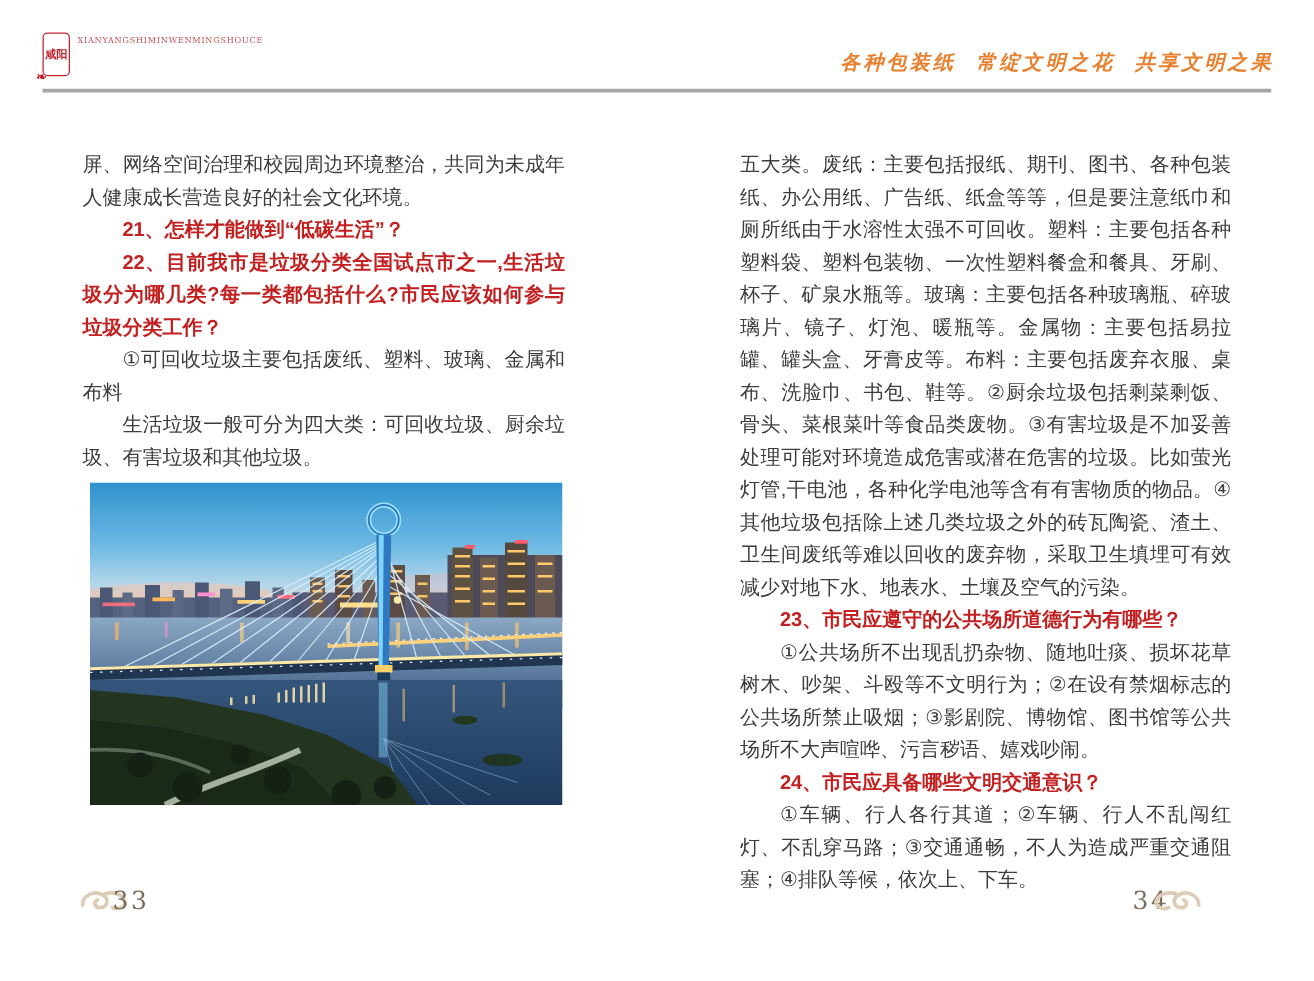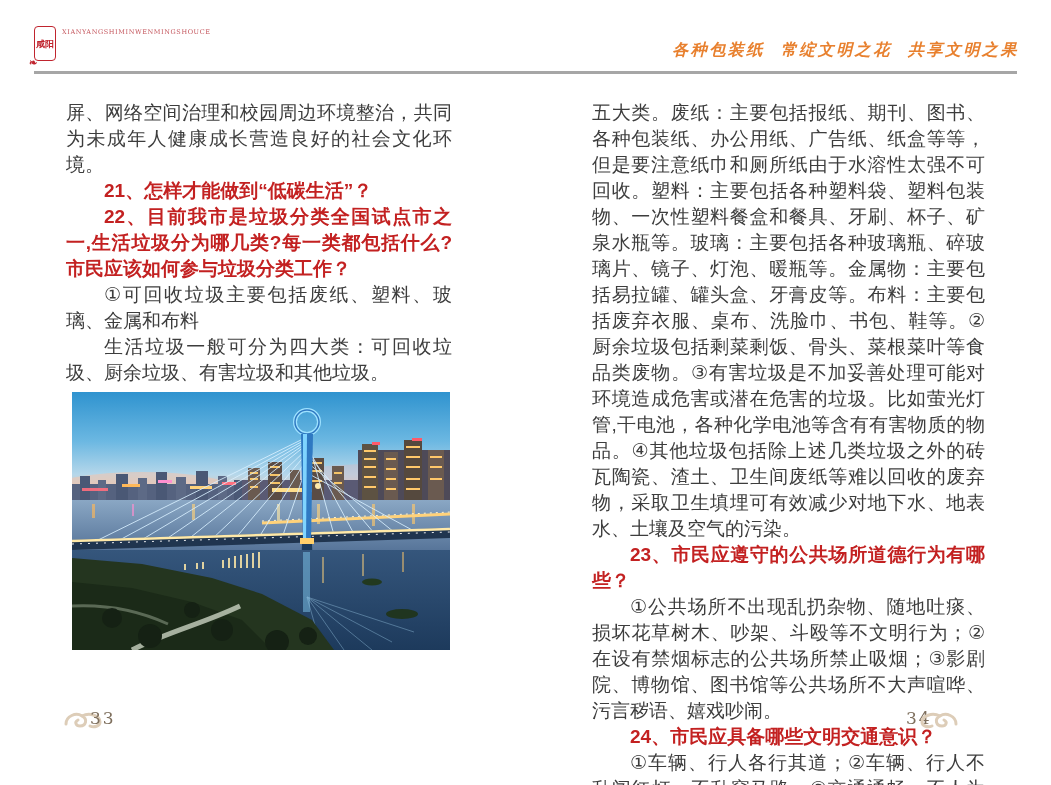--- a/index.html
+++ b/index.html
@@ -32,36 +32,36 @@
     position:absolute;right:32px;top:40px;color:#e8802e;font-weight:bold;
     font-size:16px;letter-spacing:2.5px;font-style:italic;
     font-family:"DejaVu Serif","Liberation Serif",serif;white-space:pre;
   }
   .hdr-rule{
     position:absolute;left:34px;right:34px;top:71px;height:3px;
     background:#a6a6a6;
   }
   
   .col{
-    position:absolute;top:100px;
-    font-size:19px;line-height:26px;color:#3d3d3d;
+    position:absolute;top:120px;
+    font-size:16px;line-height:26px;color:#3d3d3d;
     text-align:justify;
   }
   .col-left{left:66px;width:386px;}
   .col-right{left:592px;width:393px;}
   .col p{margin:0;text-indent:2em;}
   .col p.cont{text-indent:0;}
   .col p.qhead{color:#c32121;font-weight:bold;}
   
   .photo{margin:6px 0 0 6px;width:378px;height:258px;display:block;}
   
   .pagenum{
     position:absolute;display:flex;align-items:flex-start;
     font-family:"DejaVu Serif","Liberation Serif",serif;
-    font-size:17px;color:#7d6e5c;letter-spacing:2px;
+    font-size:20px;color:#7d6e5c;letter-spacing:2px;
   }
   .pn-left{left:62px;top:708px;}
   .pn-right{left:906px;top:708px;}
   .flourish{width:42px;height:24px;}
   .pn-left .num{margin-left:-14px;}
   .pn-right .num{margin-right:-14px;}
 </style>
 </head>
 <body>
 

